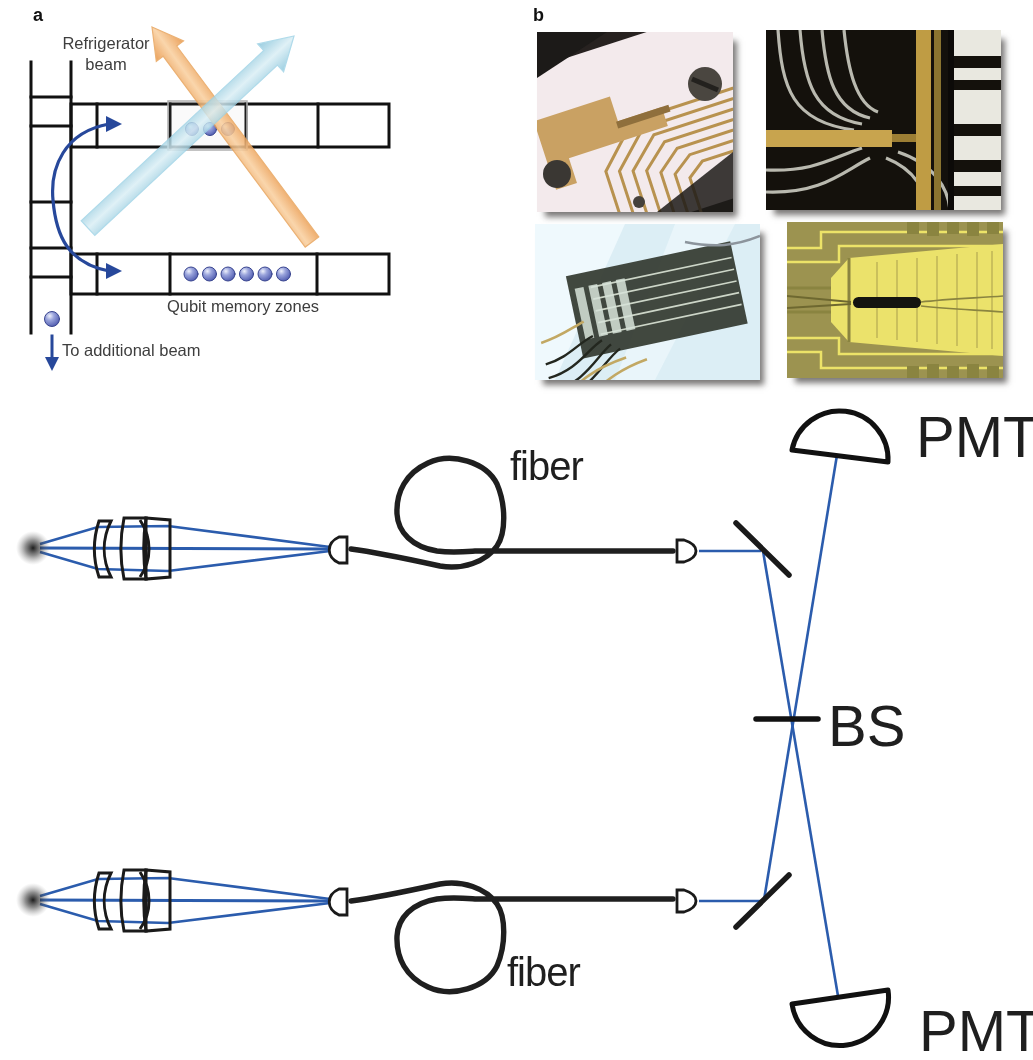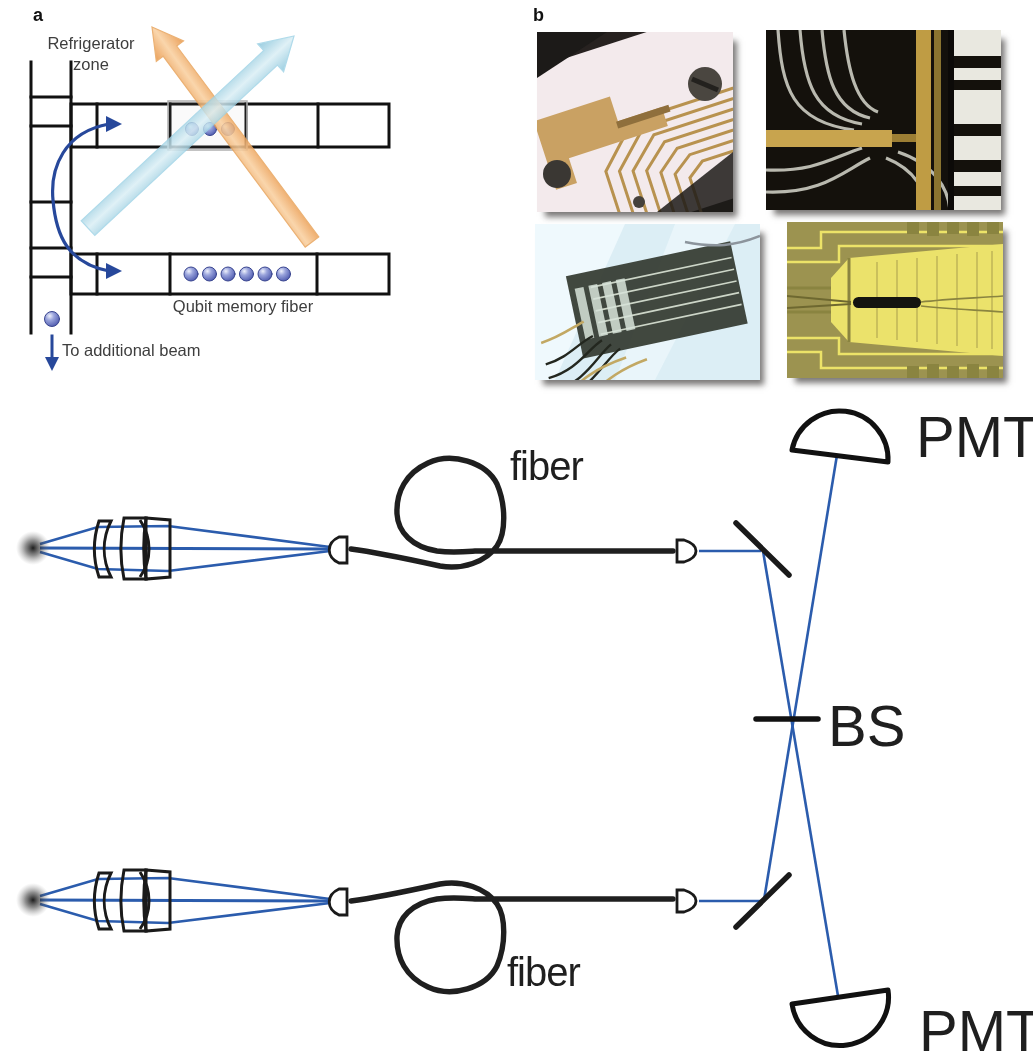--- a/index.html
+++ b/index.html
@@ -300,27 +300,27 @@
             <rect x="180" y="142" width="12" height="14"></rect>
           <rect x="200" y="144" width="12" height="12"></rect>
         </g>
       </g>
     </svg>
   </div>
 
   <div class="abs panel-letter" style="left:33px;top:5px;">a</div>
   <div class="abs panel-letter" style="left:533px;top:5px;">b</div>
 
-  <div class="abs lbl" style="left:25px;top:33px;width:132px;">
+  <div class="abs lbl" style="left:40px;top:33px;width:132px;">
     <div>Refrigerator</div>
-    <div>zone</div>
-  </div>
-
-
-  <div class="abs lbl" style="left:148px;top:296px;width:190px;">Qubit memory fiber</div>
+    <div>beam</div>
+  </div>
+
+
+  <div class="abs lbl" style="left:148px;top:296px;width:190px;">Qubit memory zones</div>
 
   <div class="abs lbl" style="left:62px;top:340px;text-align:left;">To additional beam</div>
 
   <div class="abs biglbl" style="left:510px;top:446px;">fiber</div>
 
   <div class="abs biglbl" style="left:507px;top:952px;">fiber</div>
 
   <div class="abs midlbl" style="left:828px;top:697px;">BS</div>
 
   <div class="abs midlbl" style="left:916px;top:408px;">PMT</div>

